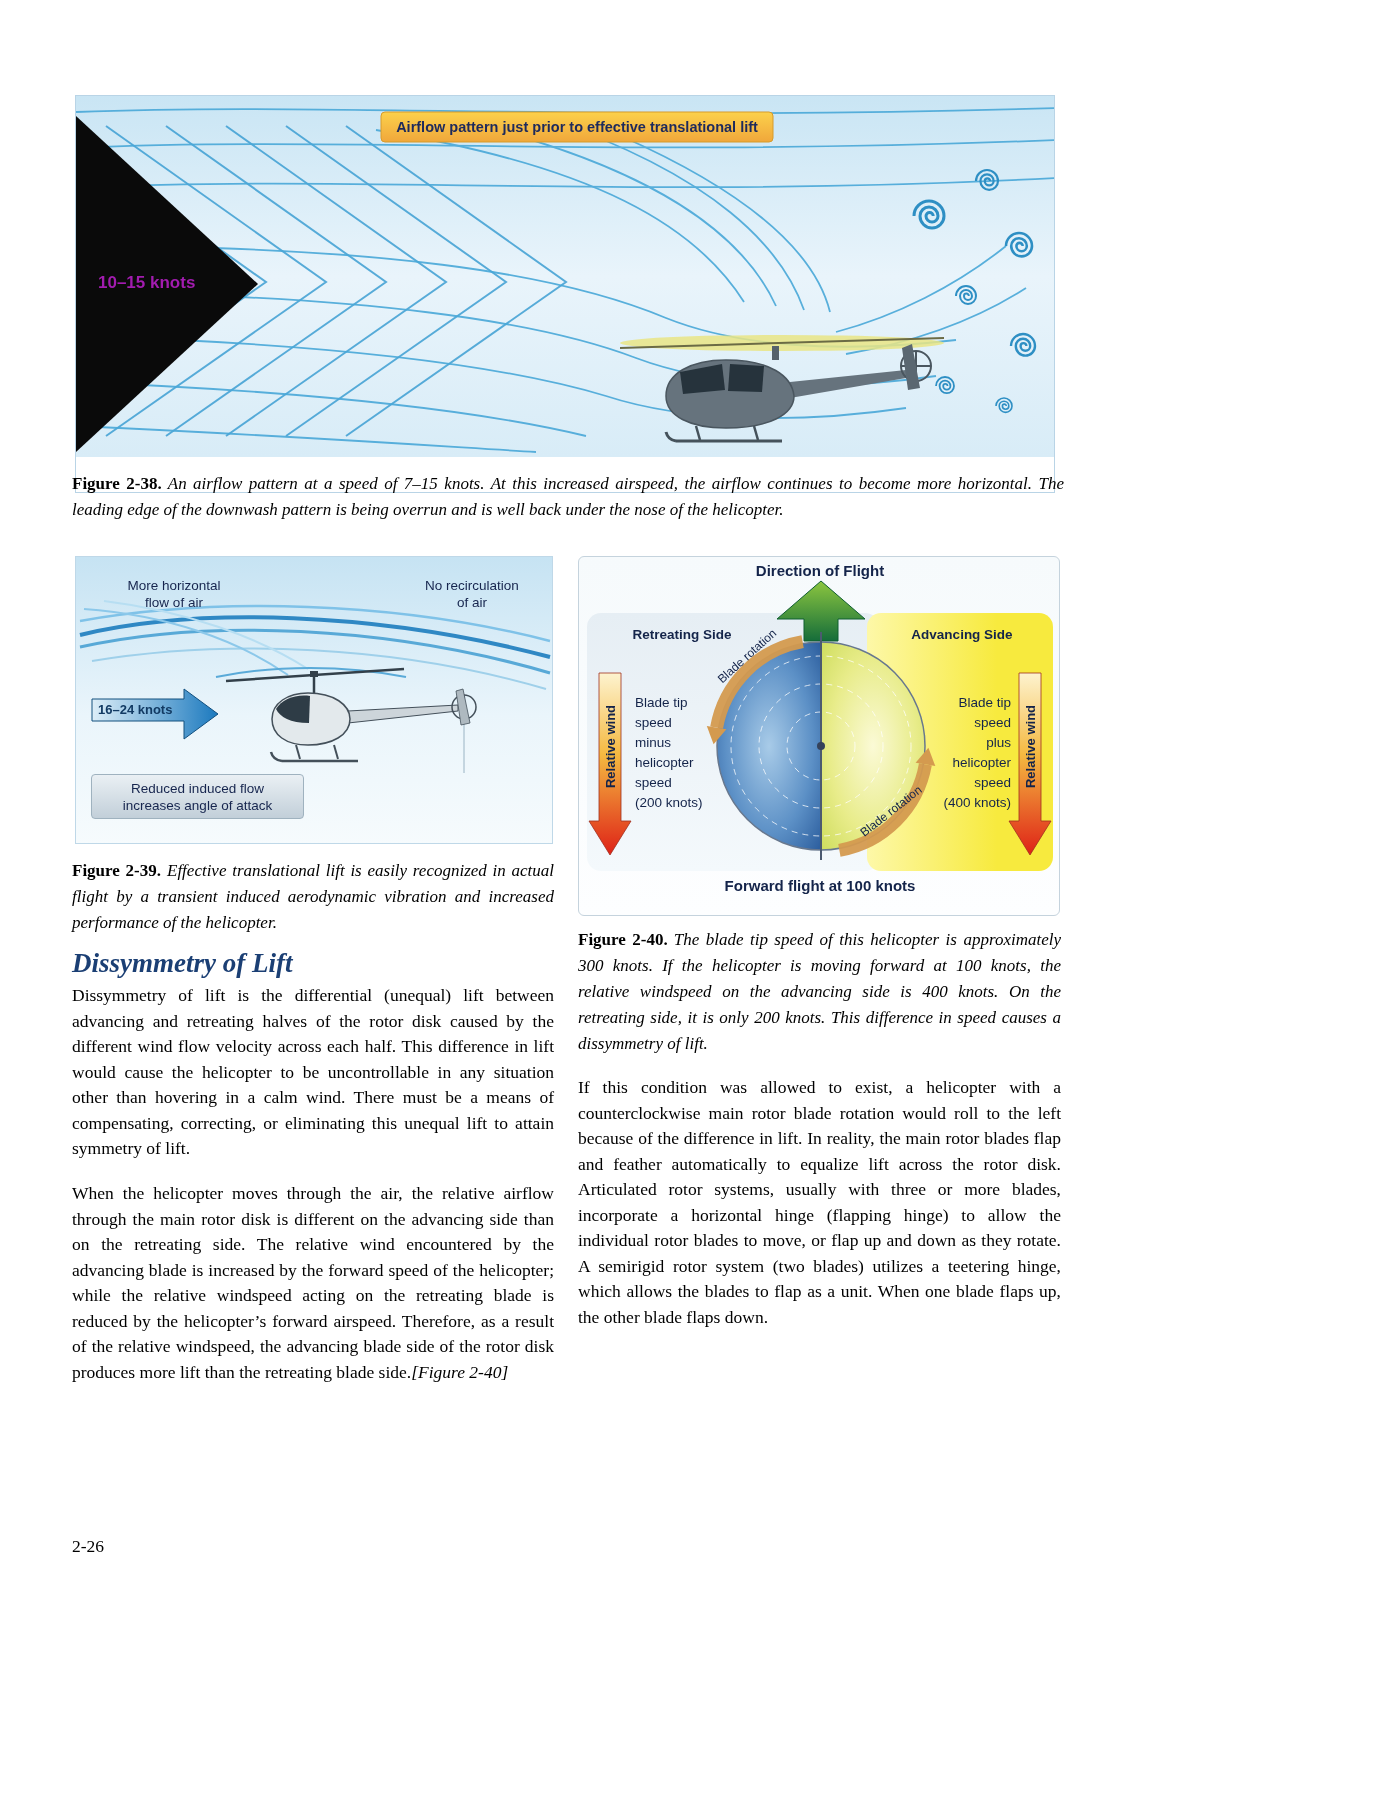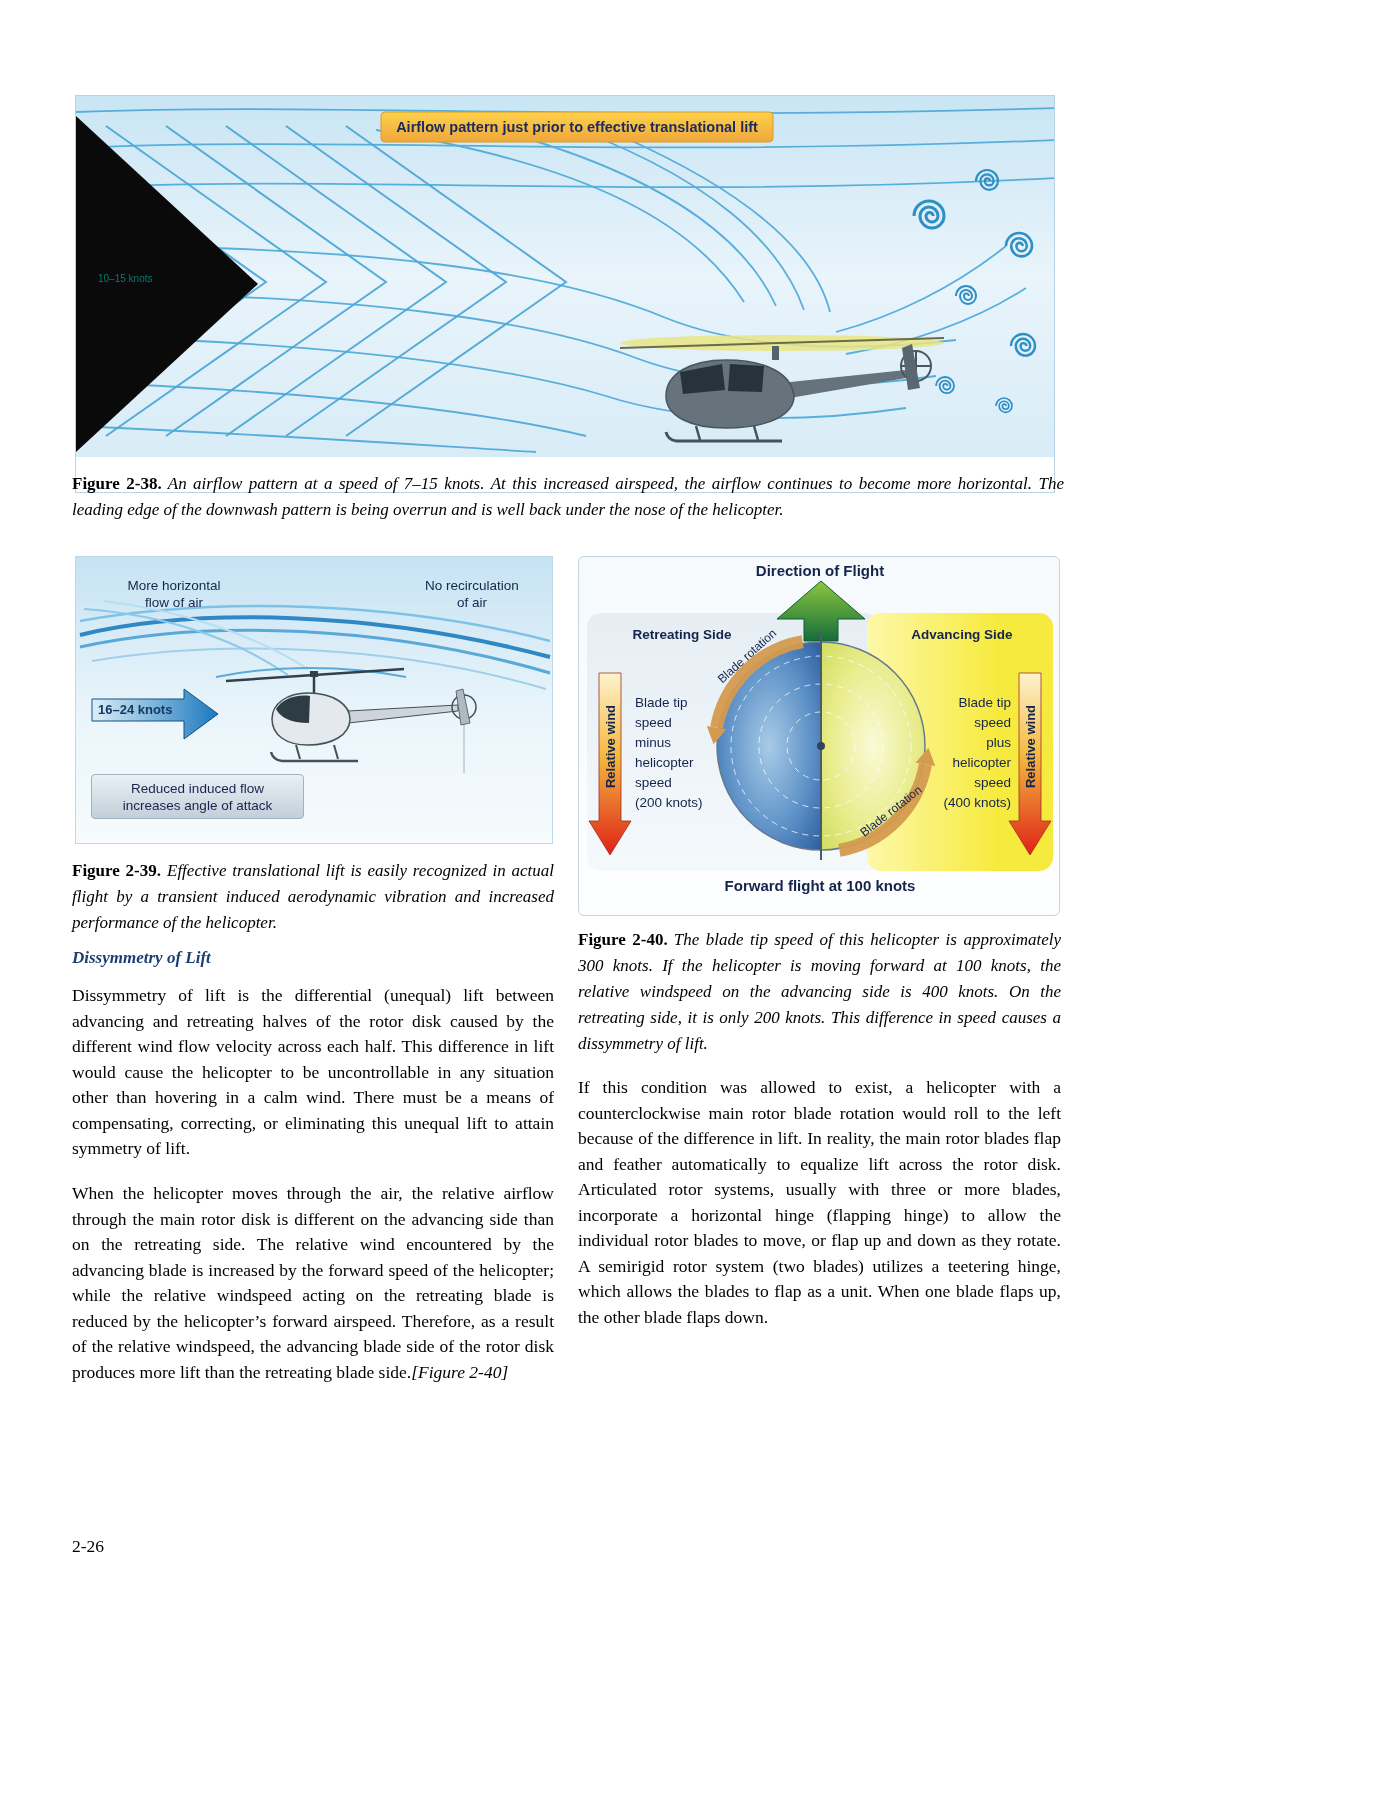--- a/index.html
+++ b/index.html
@@ -7,36 +7,36 @@
   .page { position:relative; width:1381px; height:1800px; background:#ffffff;
           font-family:"Liberation Serif", serif; color:#000; overflow:hidden; }
   .abs { position:absolute; }
   .fig { position:absolute; overflow:hidden; }
   .sans { font-family:"Liberation Sans", sans-serif; }
 
   
   #fig238 { left:75px; top:95px; width:980px; height:398px; border:1px solid #b9d4e6; }
   #f38-banner { left:305px; top:16px; width:392px; height:30px; display:flex; align-items:center;
     justify-content:center; font-size:14.5px; font-weight:bold; color:#1d2a5c; }
-  #f38-wind { left:22px; top:177px; width:150px; font-size:10px; font-weight:normal; color:#0f766e; }
+  #f38-wind { left:22px; top:177px; width:150px; font-size:17px; font-weight:bold; color:#a21caf; }
 
   
   .caption { position:absolute; font-size:17px; line-height:26px; text-align:justify; }
   .cap-label { font-weight:bold; font-style:normal; padding-right:6px; }
   .cap-text { font-style:italic; }
   #cap238 { left:72px; top:471px; width:992px; }
   #cap239 { left:72px; top:858px; width:482px; }
   #cap240 { left:578px; top:927px; width:483px; }
 
   .body-text { position:absolute; font-size:17.5px; line-height:25.5px; text-align:justify; }
   #para1 { left:72px; top:983px;  width:482px; }
   #para2 { left:72px; top:1181px; width:482px; }
   #para3 { left:578px; top:1075px; width:483px; }
   #para2 .figref { font-style:italic; margin-left:0; }
-  #heading { left:72px; top:948px; font-size:17px; font-weight:bold; font-style:italic; color:#1b3f74; }
+  #heading { left:72px; top:948px; font-size:27px; font-weight:bold; font-style:italic; color:#1b3f74; }
   #pagenum { left:72px; top:1536px; font-size:17.5px; }
 
   
   #fig239 { left:75px; top:556px; width:478px; height:288px; border:1px solid #bfd8e8; }
   .f39label { position:absolute; font-family:"Liberation Sans", sans-serif; font-size:13.5px;
     line-height:17px; color:#16254e; text-align:center; white-space:pre-line; }
   #f39-tl { left:28px; top:20px; width:140px; }
   #f39-tr { left:328px; top:20px; width:136px; }
   #f39-arrowlabel { position:absolute; left:22px; top:145px; width:84px; font-family:"Liberation Sans", sans-serif;
     font-size:13px; font-weight:600; color:#123a63; }

